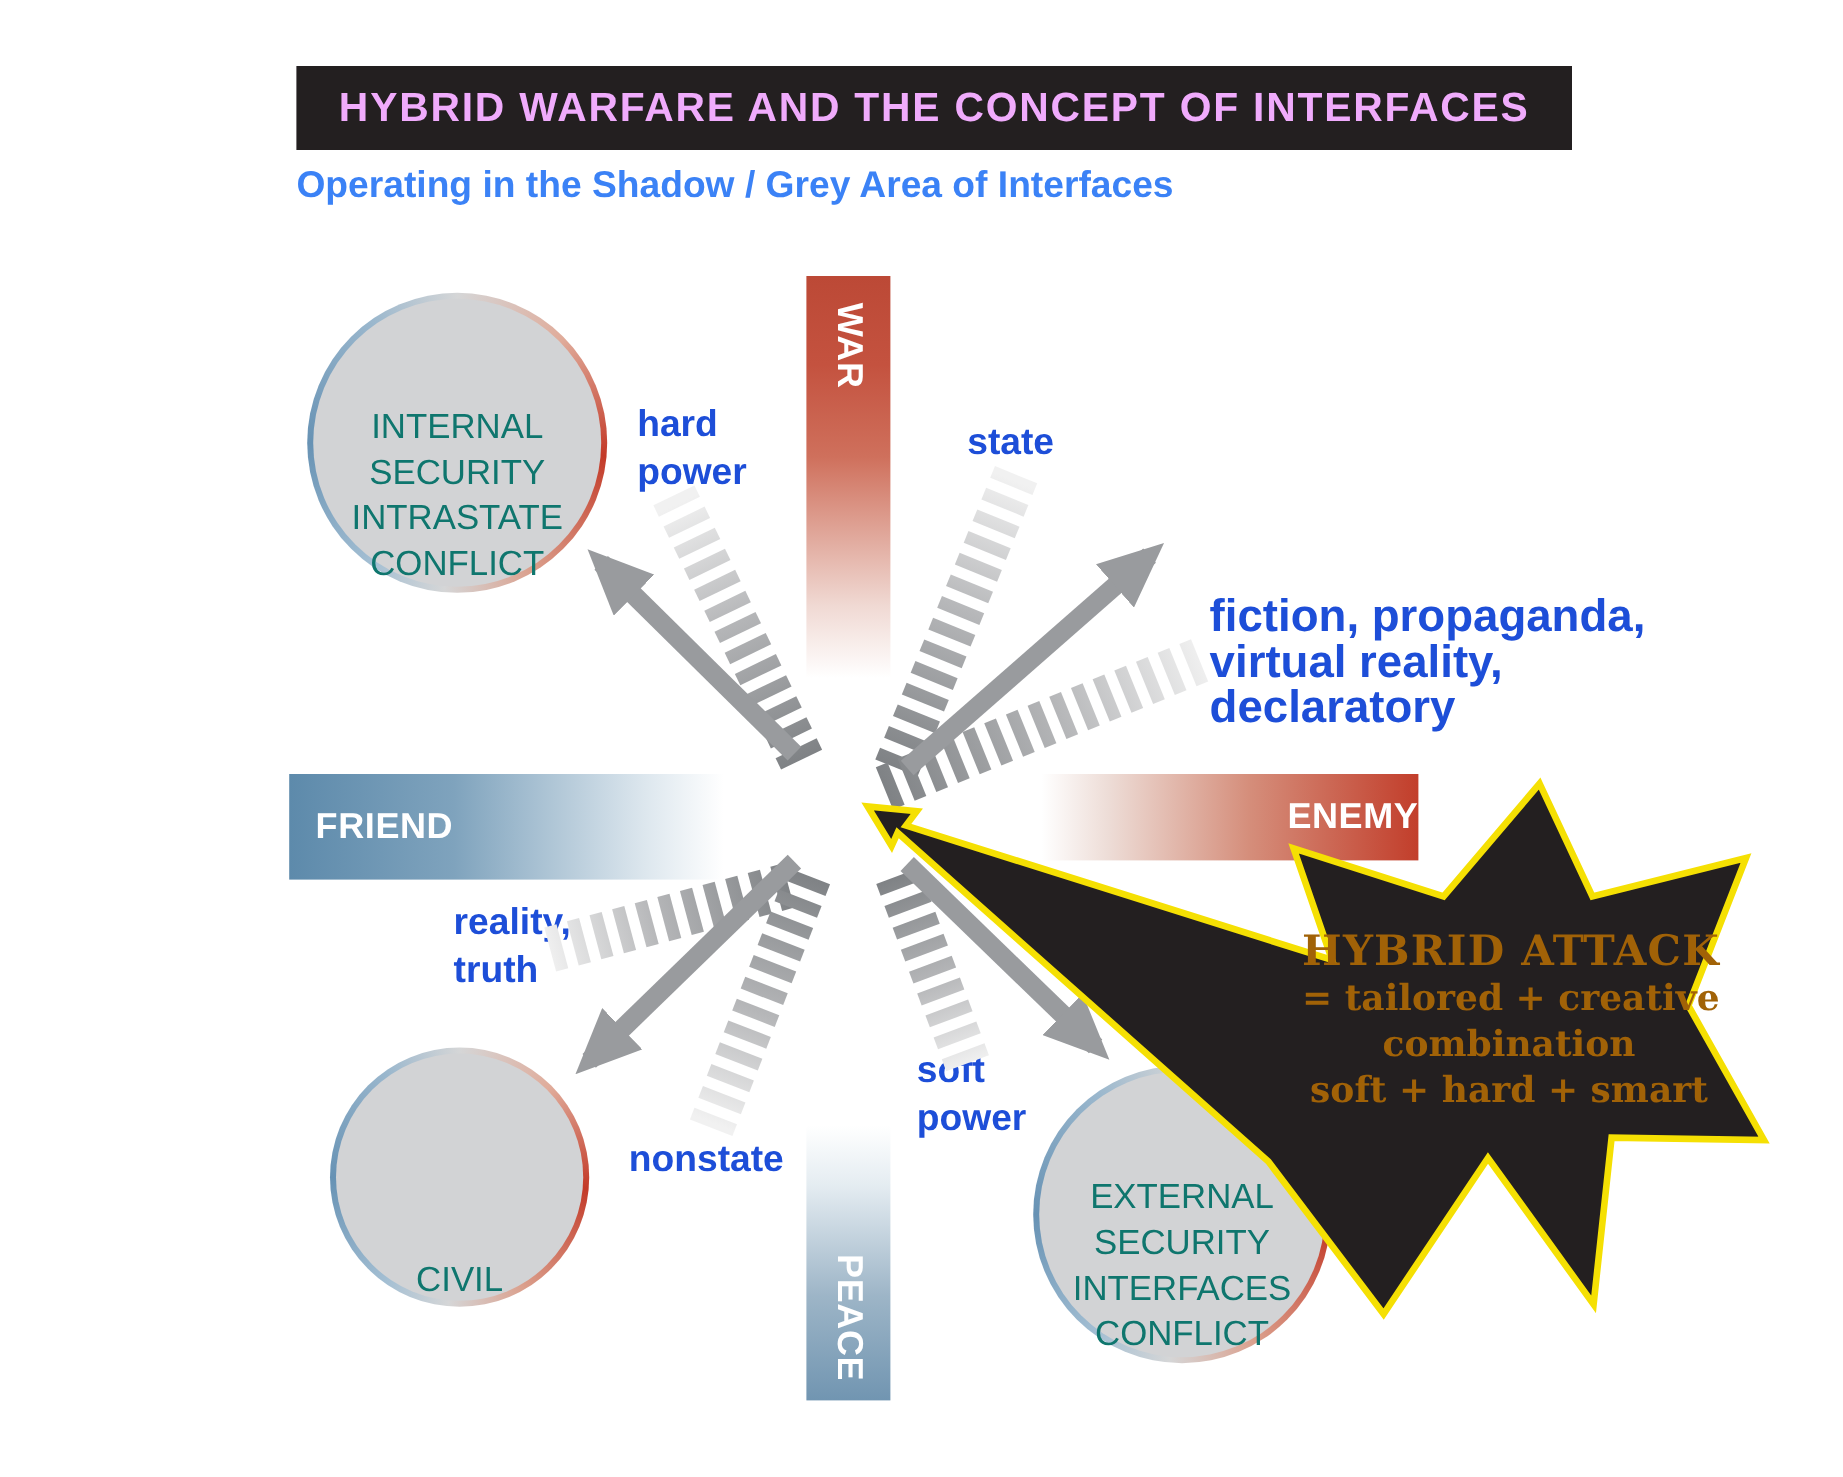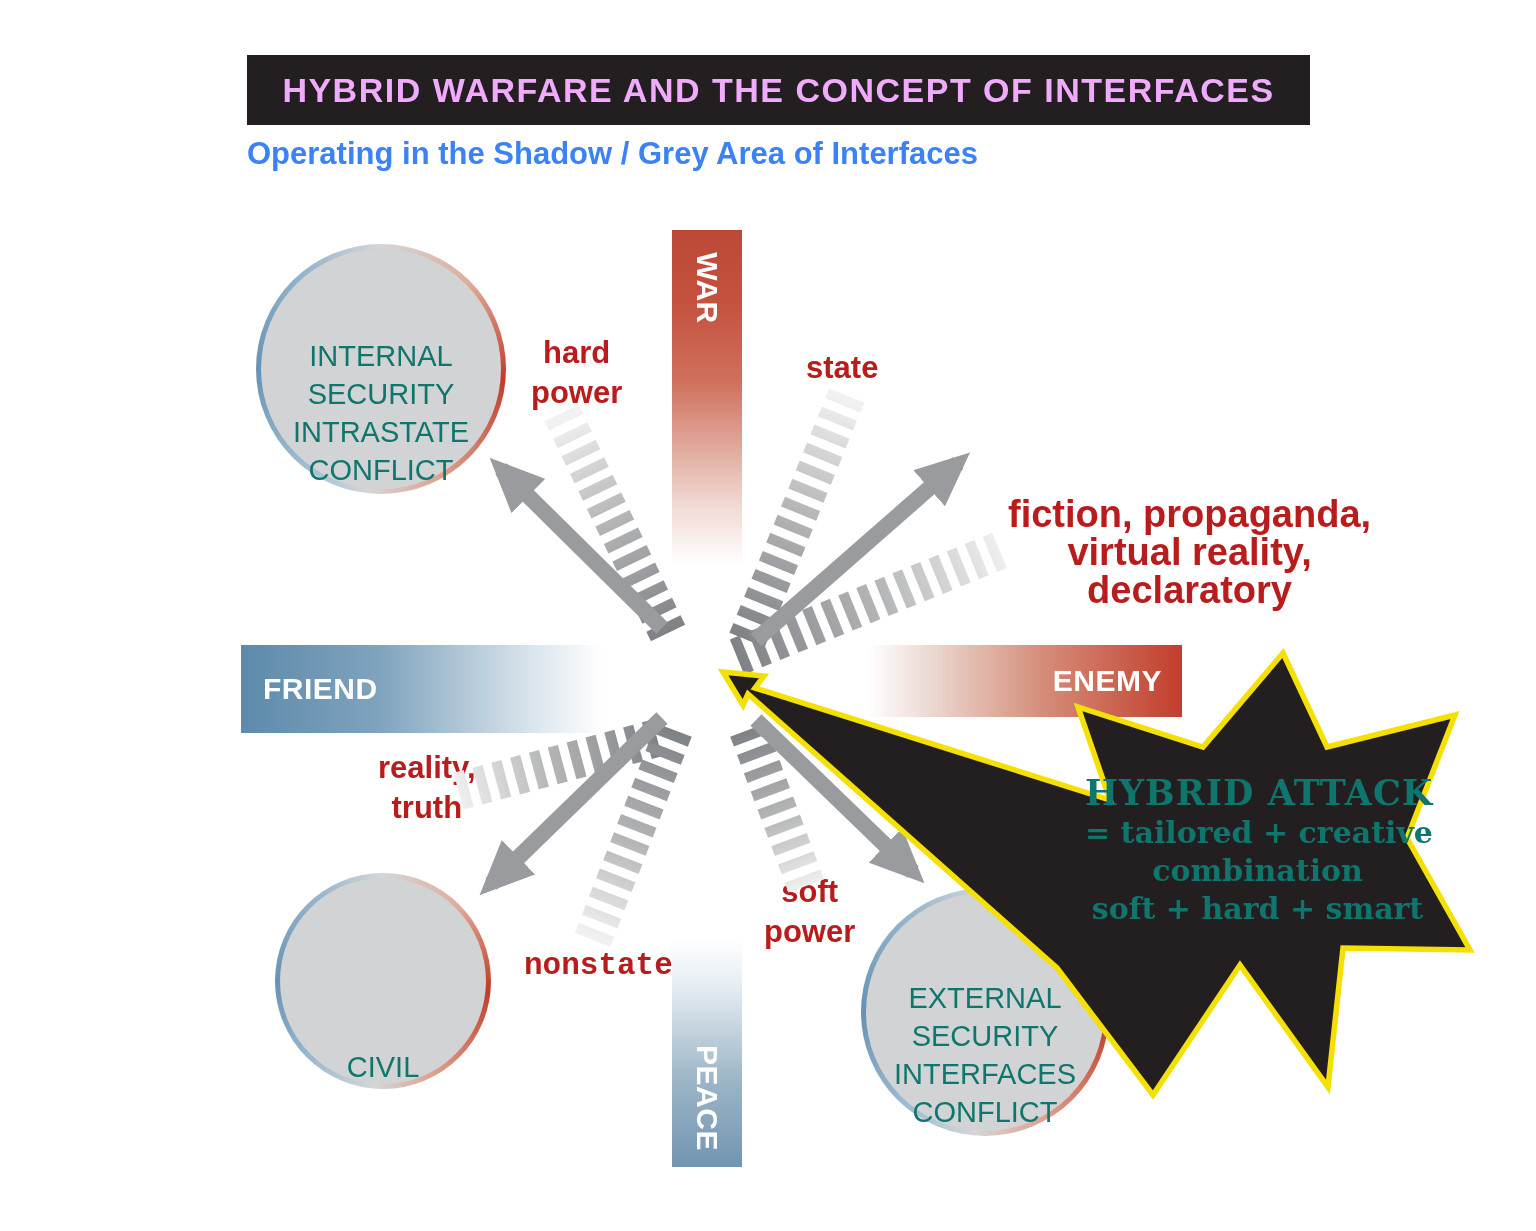--- a/index.html
+++ b/index.html
@@ -25,21 +25,21 @@
   .bar-peace{ left:672px; top:938px; width:70px; height:229px;
     background:linear-gradient(180deg,#ffffff 0%,#e4ecf1 22%,#9db5c7 62%,#7195b1 100%);}
   .bar-friend{ left:241px; top:645px; width:362px; height:88px;
     background:linear-gradient(90deg,#5d8aab 0%,#7fa3bd 38%,#dde7ee 82%,#ffffff 100%);
     display:flex; align-items:center;}
   .bar-enemy{ left:868px; top:645px; width:314px; height:72px;
     background:linear-gradient(90deg,#ffffff 0%,#eddcd6 18%,#d58e7b 55%,#c23e2b 100%);
     display:flex; align-items:center; justify-content:flex-end;}
   .axis-text{ color:#ffffff; font-size:30px; font-weight:bold; letter-spacing:0.5px; white-space:nowrap;}
   .bar-friend .axis-text{ margin-left:22px;}
-  .bar-enemy .axis-text{ margin-right:20px;}
+  .bar-enemy .axis-text{ }
   .vaxis-label{
     position:absolute; width:70px; height:80px; display:flex; align-items:center; justify-content:center;
     transform:rotate(90deg); white-space:nowrap;
   }
   .vaxis-war{ left:672px; top:248px; }
   .vaxis-peace{ left:672px; top:1058px; }
   
   .node{ position:absolute; border-radius:50%;
     background:conic-gradient(from 0deg,
       #d5d6d7 0deg, #e0ac9b 45deg, #c33a28 95deg, #dba08d 150deg,
@@ -49,28 +49,28 @@
     background:#d2d3d5; display:flex; align-items:flex-end; justify-content:center; text-align:center;
     color:#0f766e; font-weight:normal;
   }
   .node-internal{ left:256px; top:244px; width:250px; height:250px;}
   .node-military{ left:951px; top:274px; width:200px; height:200px;}
   .node-civil{ left:275px; top:873px; width:216px; height:216px;}
   .node-external{ left:861px; top:888px; width:248px; height:248px;}
   .node-internal .node-inner, .node-external .node-inner{ font-size:29px; line-height:38px;}
   .node-military .node-inner, .node-civil .node-inner{ font-size:29px; line-height:34px;}
   
-  .glabel{ position:absolute; color:#b91c1c; font-weight:bold; font-size:31px; line-height:40px; white-space:nowrap;text-align:center;}
+  .glabel{ position:absolute; color:#1d4ed8; font-weight:bold; font-size:31px; line-height:40px; white-space:nowrap;}
   .glabel-fiction{ font-size:38px; line-height:38px;}
   
   #decor-svg{ position:absolute; left:0; top:0; pointer-events:none;}
   
   .star-text{
     position:absolute; left:1085px; top:771px; width:345px; text-align:center;
-    font-family:"DejaVu Serif", serif; font-weight:bold; color:#0f766e; white-space:nowrap;
+    font-family:"DejaVu Serif", serif; font-weight:bold; color:#a16207; white-space:nowrap;
   }
   .star-line-1{ font-size:35px; line-height:43px; letter-spacing:1px;}
   .star-line{ font-size:30px; line-height:38px;}
 </style>
 </head>
 <body>
 
 <div id="canvas">
 
   <div class="title-bar">
@@ -128,21 +128,21 @@
   </div>
   <div class="glabel glabel-fiction" style="left:1008px; top:495px;">
     <div>fiction, propaganda,</div>
     <div>virtual reality,</div>
     <div>declaratory</div>
   </div>
   <div class="glabel" style="left:378px; top:748px;">
     <div>reality,</div>
     <div>truth</div>
   </div>
-  <div class="glabel" style="left:524px; top:946px;font-family:Liberation Mono, monospace;">
+  <div class="glabel" style="left:524px; top:946px;">
     <div>nonstate</div>
   </div>
   <div class="glabel" style="left:764px; top:872px;">
     <div>soft</div>
     <div>power</div>
   </div>
 
   <svg id="decor-svg" width="1536" height="1231" viewBox="0 0 1536 1231">
     <defs id="ladder-defs">
       <marker id="ah" viewBox="0 0 3.4 3" markerWidth="3.4" markerHeight="3" refX="2.4" refY="1.5" orient="auto" markerUnits="strokeWidth">

